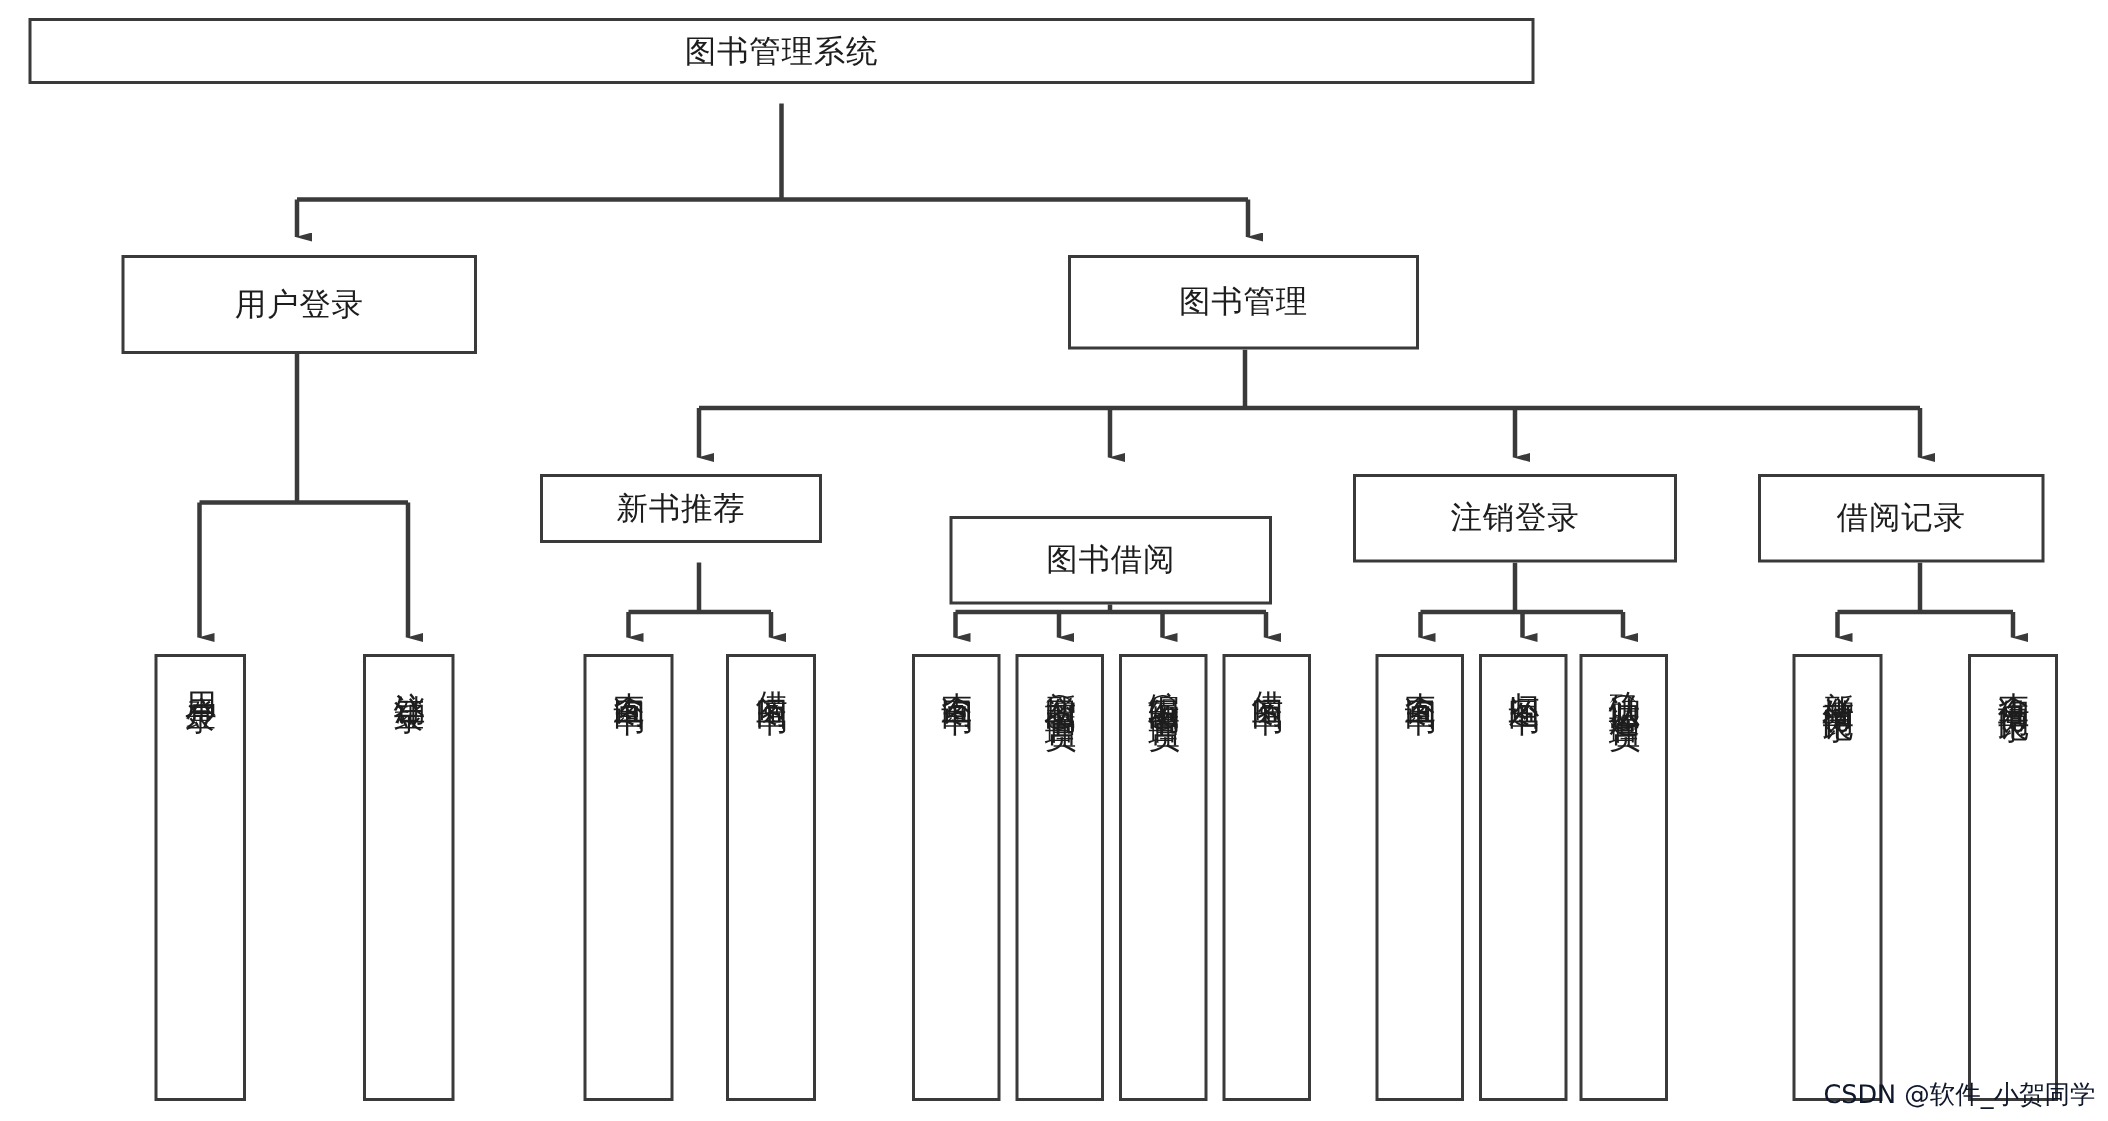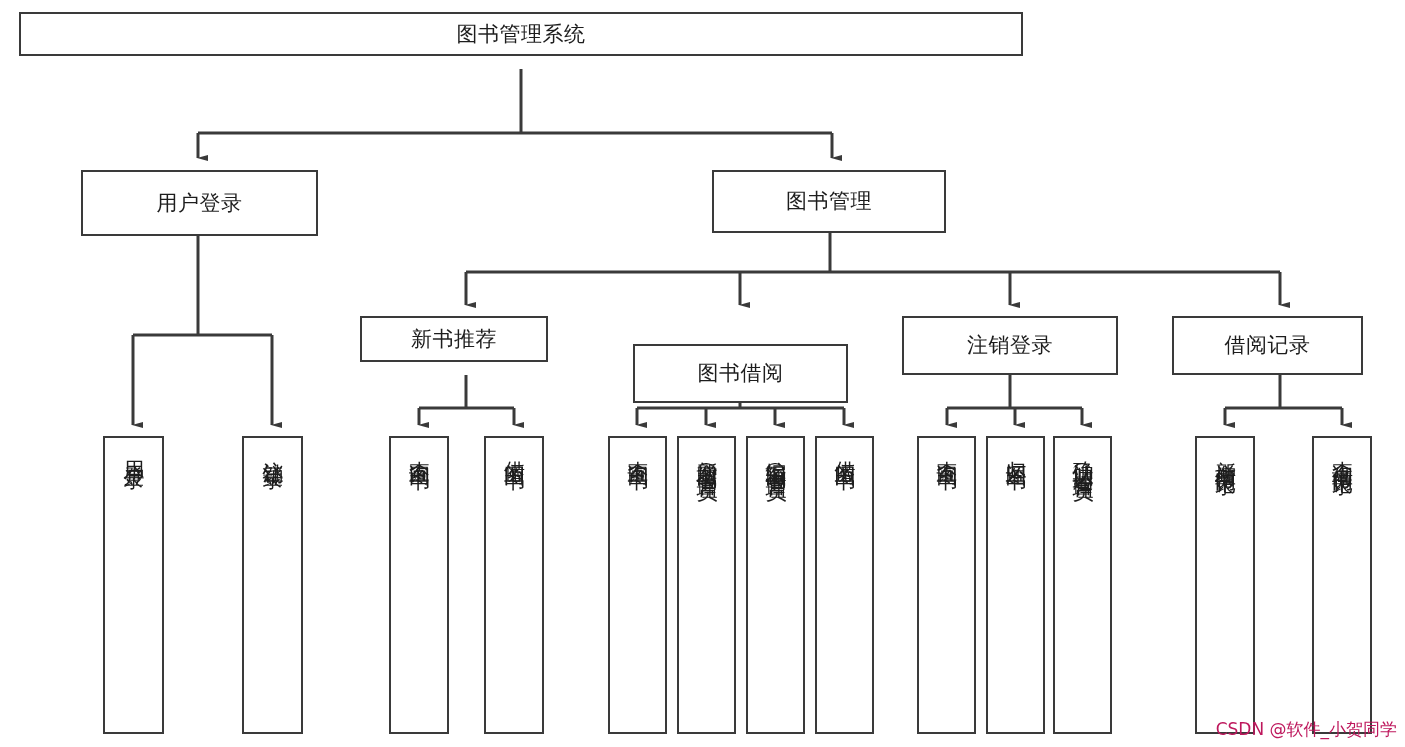--- a/index.html
+++ b/index.html
@@ -52,21 +52,21 @@
     letter-spacing: 3px;
     line-height: 1;
     white-space: nowrap;
     text-align: start;
   }
   .watermark {
     position: absolute;
     right: 8px;
     bottom: 6px;
     font-size: 17px;
-    color: #be185d;
+    color: #0f172a;
     z-index: 5;
     white-space: nowrap;
   }
 </style>
 </head>
 <body>
 
 <div id="canvas">
 
   <svg id="wires" viewBox="0 0 1405 747" xmlns="http://www.w3.org/2000/svg">

